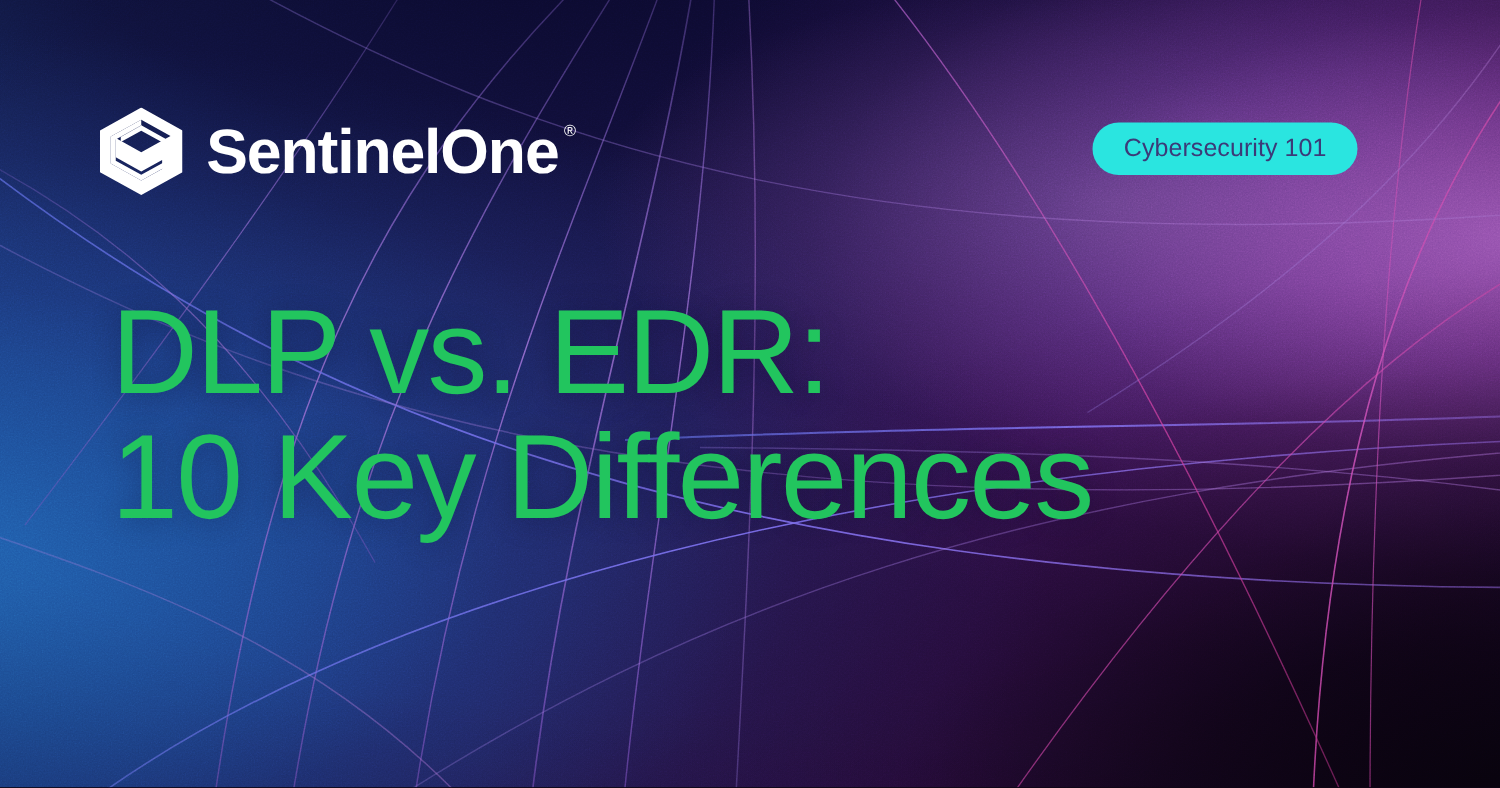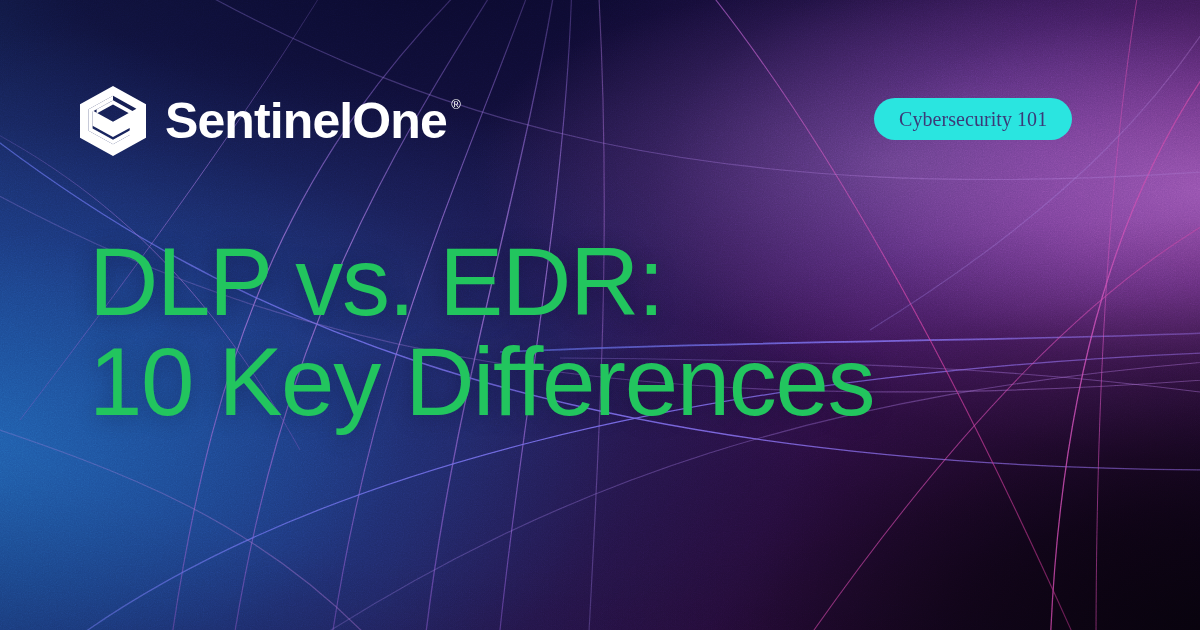--- a/index.html
+++ b/index.html
@@ -167,21 +167,21 @@
     top: 98px;
     height: 42px;
     box-sizing: border-box;
     display: flex;
     align-items: center;
     justify-content: center;
     padding: 0 25px;
     border-radius: 21px;
     background: #2ae5e0;
     color: #3c3a78;
-    font-family: Liberation Serif, serif;
+    font-family: Liberation Sans, sans-serif;
     font-size: 20px;
     letter-spacing: 0.003em;
     white-space: nowrap;
   }
 
   .headline {
     position: absolute;
     left: 89px;
     top: 232px;
     margin: 0;

